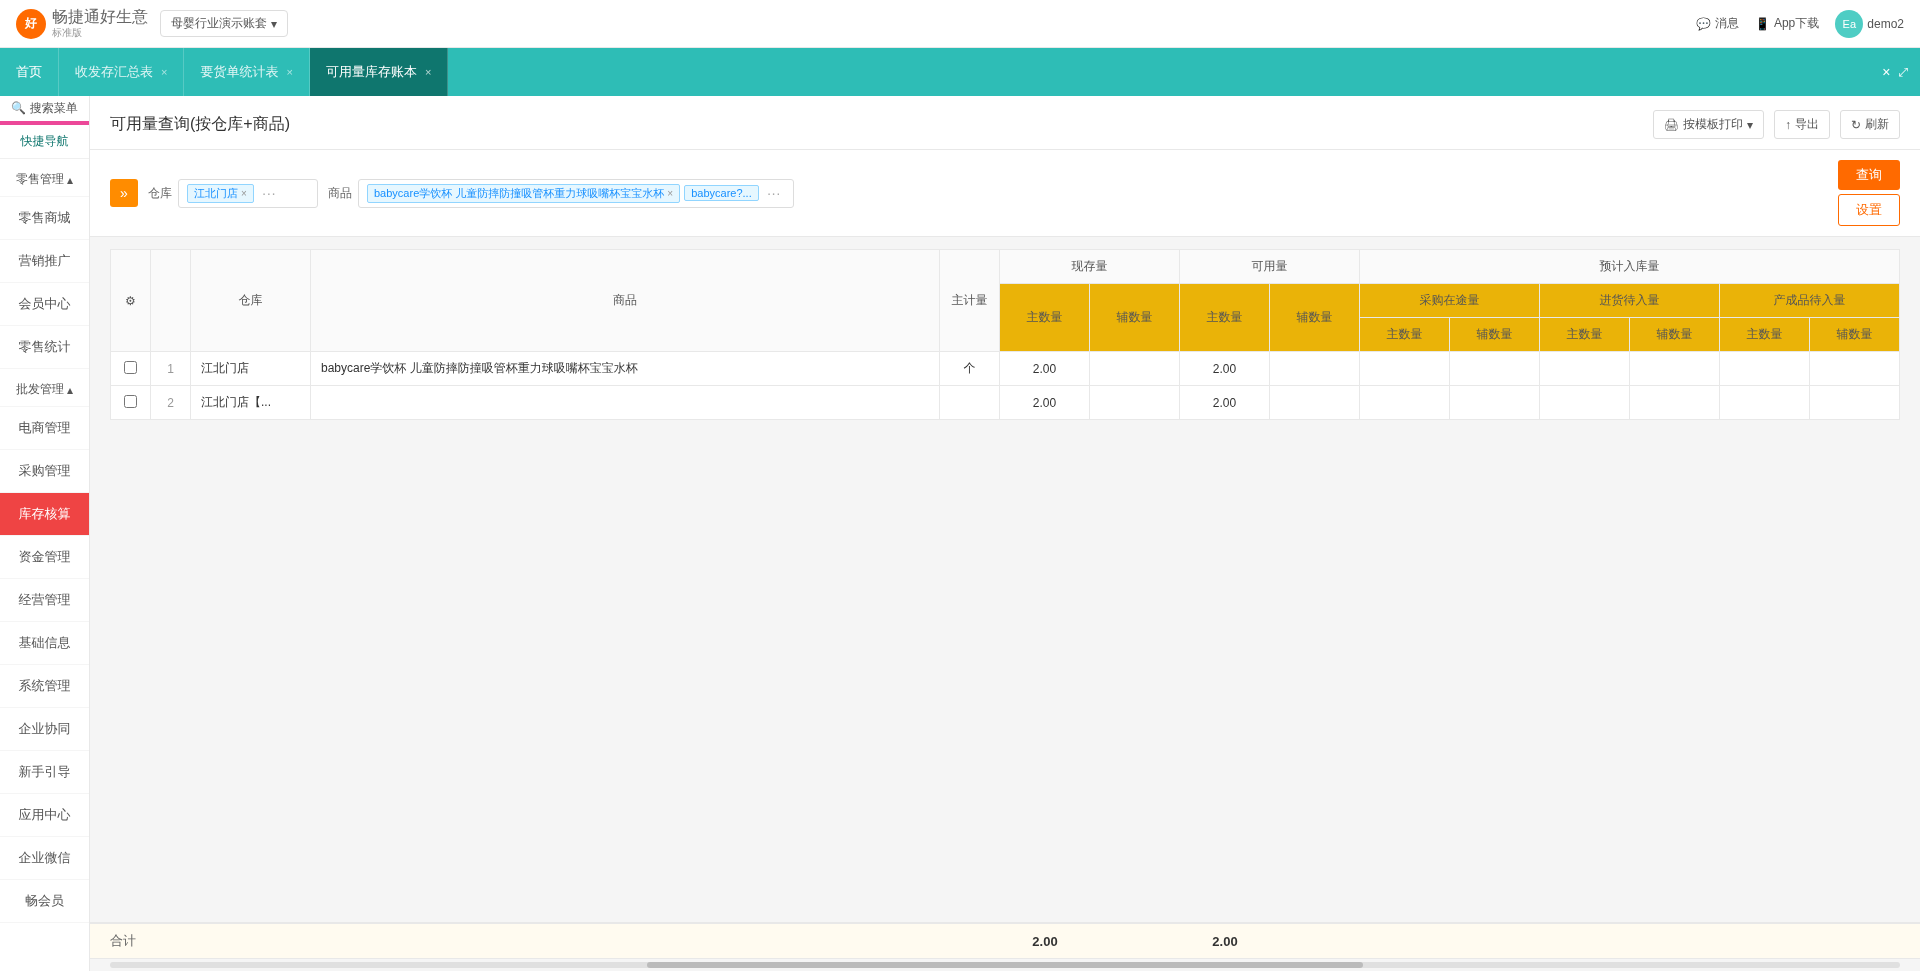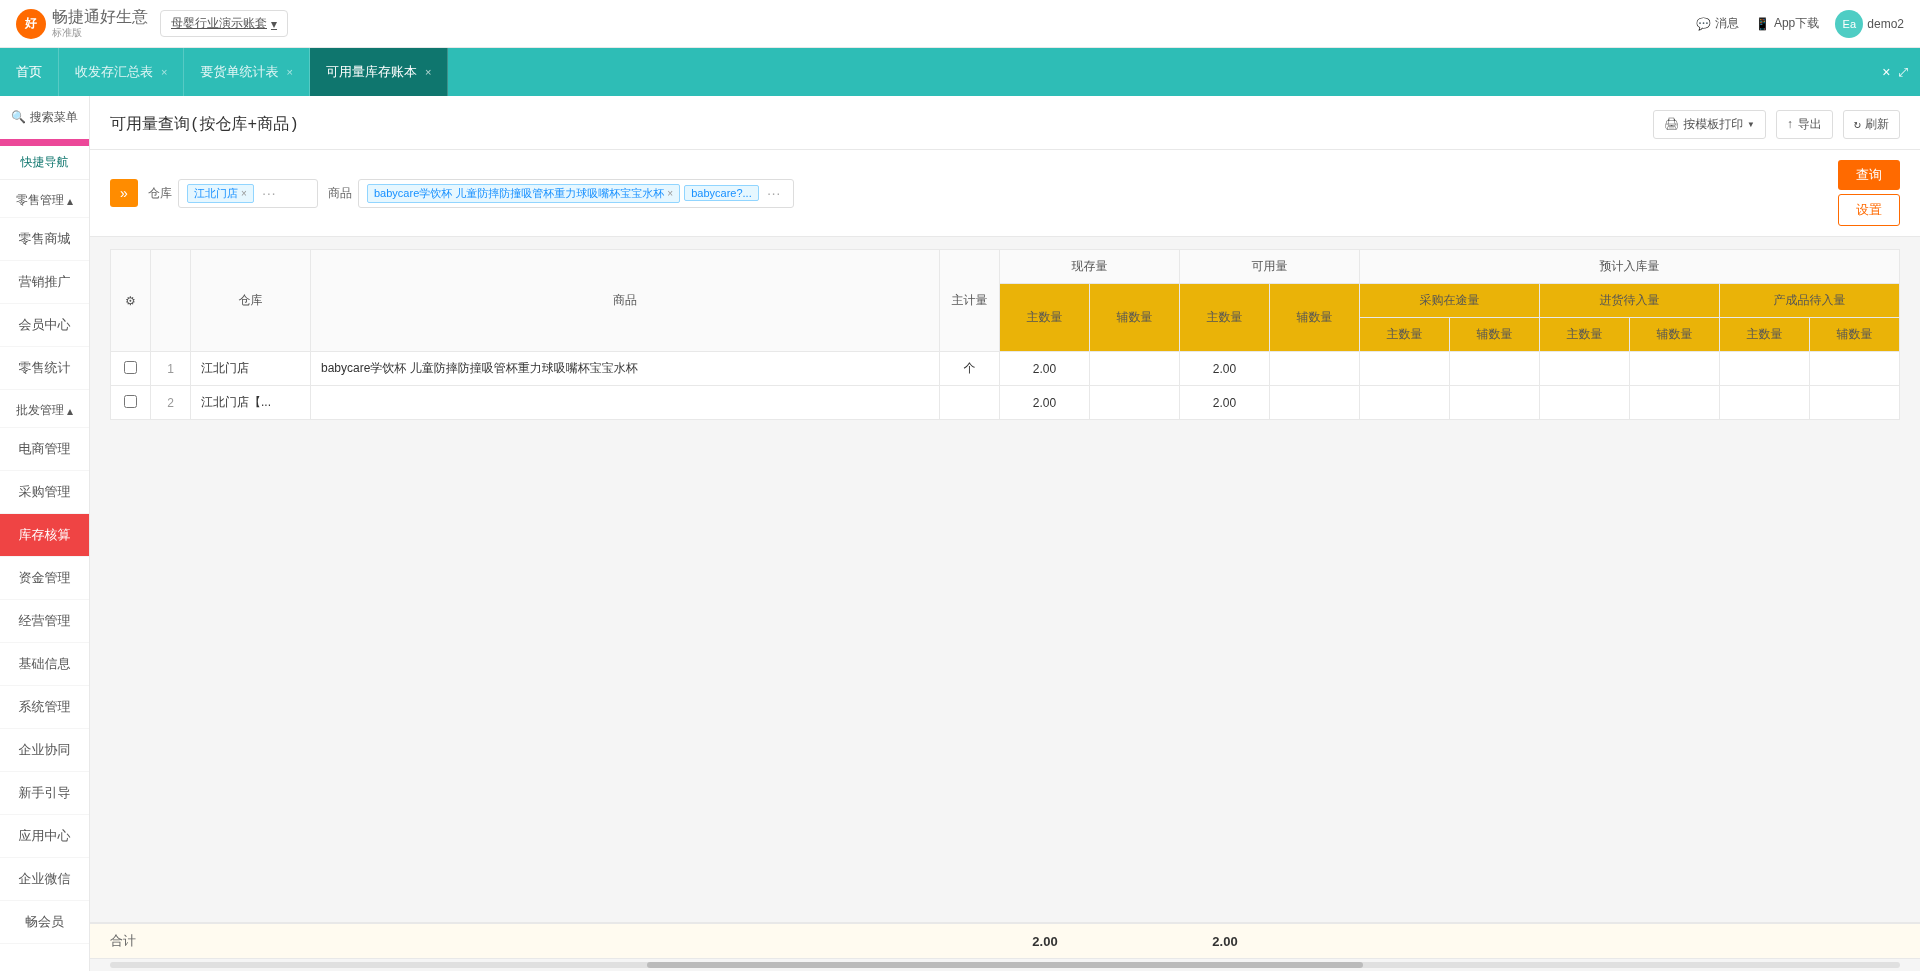--- a/index.html
+++ b/index.html
@@ -14,21 +14,21 @@
       justify-content: space-between;
       padding: 0 16px;
       border-bottom: 1px solid #e8e8e8;
       flex-shrink: 0;
     }
     .top-bar-left { display: flex; align-items: center; gap: 12px; }
     .logo-area { display: flex; align-items: center; gap: 6px; }
     .logo-icon { width: 30px; height: 30px; background: #ff6a00; border-radius: 50%; display: flex; align-items: center; justify-content: center; color: white; font-size: 12px; font-weight: bold; }
     .logo-text { font-size: 16px; color: #666; line-height: 1.2; }
     .logo-sub { font-size: 10px; color: #999; }
-    .industry-select { display: flex; align-items: center; gap: 4px; border: 1px solid #ddd; border-radius: 4px; padding: 4px 10px; cursor: pointer; background: #fff; font-size: 12px; color: #555; text-decoration: underline; }
+    .industry-select { display: flex; align-items: center; gap: 4px; border: 1px solid #ddd; border-radius: 4px; padding: 4px 10px; cursor: pointer; background: #fff; font-size: 12px; color: #555; }
     .top-bar-right { display: flex; align-items: center; gap: 16px; }
     .top-right-item { display: flex; align-items: center; gap: 4px; cursor: pointer; font-size: 12px; color: #555; }
     .avatar { width: 28px; height: 28px; border-radius: 50%; background: #4ecdc4; display: flex; align-items: center; justify-content: center; color: white; font-size: 11px; }
 
     
     .tab-bar {
       height: 48px;
       background: #2ebdb6;
       display: flex;
       align-items: stretch;
@@ -68,25 +68,25 @@
     .sidebar {
       width: 90px;
       background: #fff;
       border-right: 1px solid #e8e8e8;
       display: flex;
       flex-direction: column;
       flex-shrink: 0;
       overflow-y: auto;
     }
     .sidebar-search {
-      padding: 13px 8px;
+      padding: 4px 8px;
       font-size: 12px;
       color: #555;
       cursor: pointer;
-      border-bottom: 7px solid #ec4899;
+      border-bottom: 4px solid #ec4899;
       text-align: center;
     }
     .sidebar-nav {
       padding: 8px 0;
       font-size: 12px;
       color: #0f766e;
       cursor: pointer;
       text-align: center;
       border-bottom: 1px solid #f0f0f0;
     }
@@ -110,21 +110,20 @@
       background: #f5f5f5;
     }
     .page-header {
       background: #fff;
       padding: 14px 20px 10px;
       display: flex;
       align-items: center;
       justify-content: space-between;
       border-bottom: 1px solid #e8e8e8;
       flex-shrink: 0;
-      font-family: Liberation Mono, monospace;
     }
     .page-title { font-size: 16px; font-weight: 500; color: #333; }
     .page-actions { display: flex; align-items: center; gap: 10px; }
     .btn-action { display: flex; align-items: center; gap: 4px; padding: 5px 10px; border: 1px solid #ddd; border-radius: 3px; cursor: pointer; font-size: 12px; color: #555; background: #fff; }
 
     
     .filter-area {
       background: #fff;
       padding: 10px 20px;
       display: flex;

